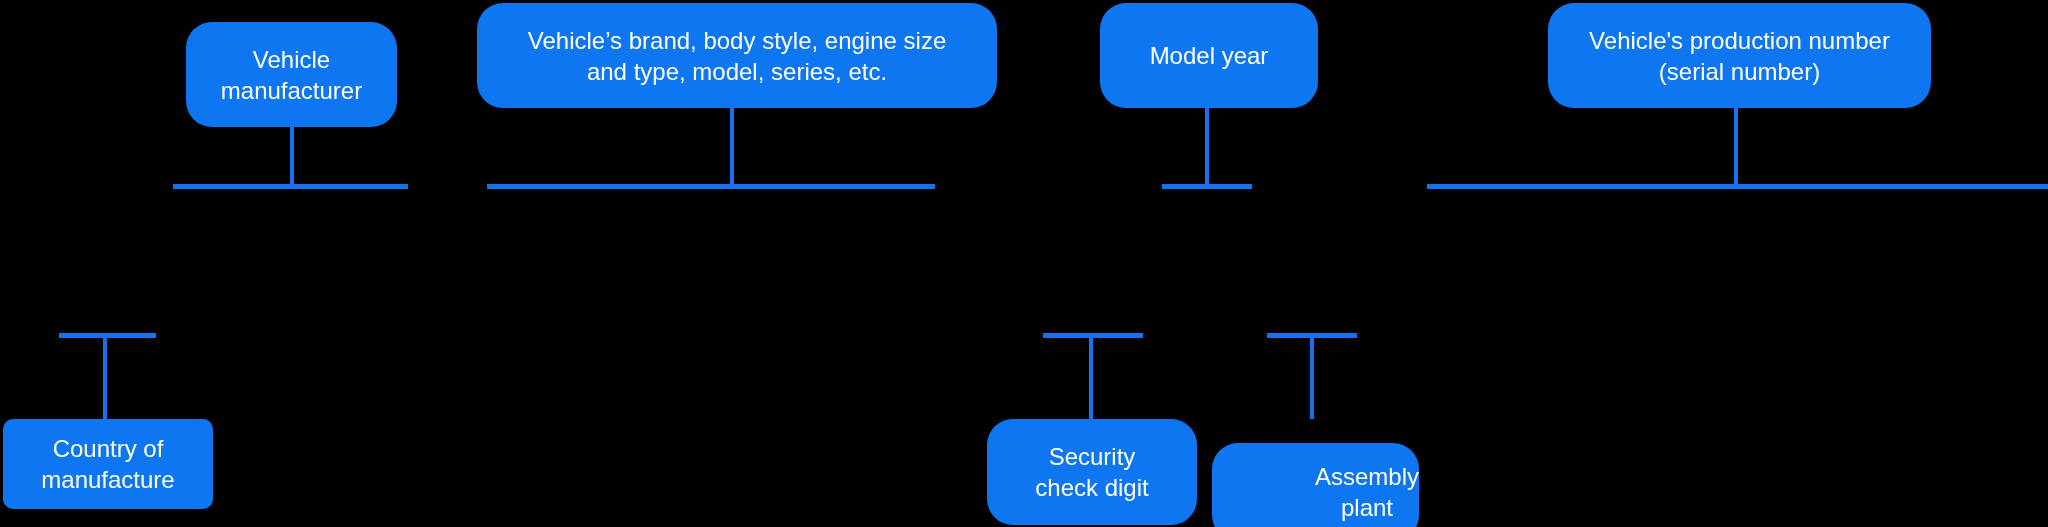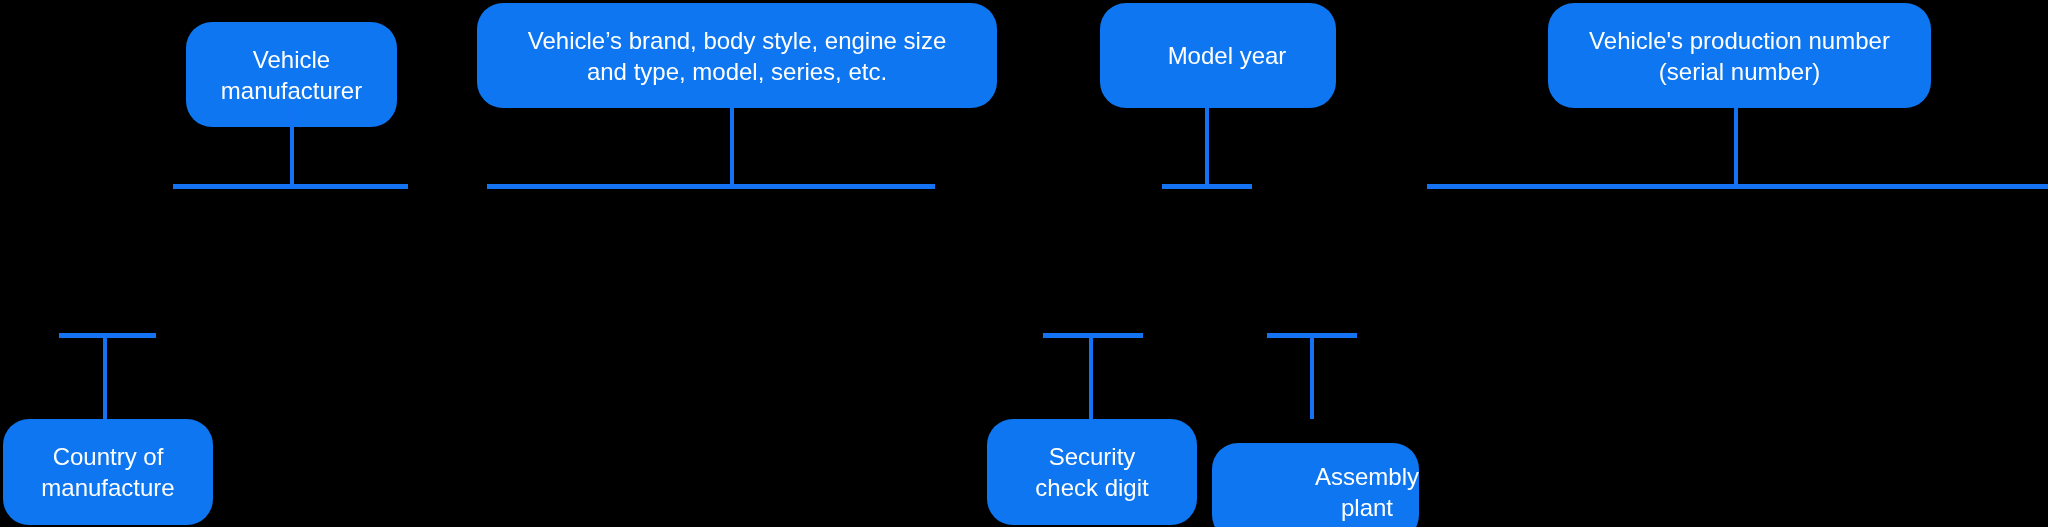--- a/index.html
+++ b/index.html
@@ -32,25 +32,25 @@
   .line {
     position: absolute;
     background: #1373F2;
   }
   .stem  { width: 4px; }
   .bar   { height: 5px; }
 
   
   .box-manufacturer { left: 186px;  top: 3px;   width: 211px; height: 105px; margin-top: 19px; }
   .box-attributes   { left: 477px;  top: 3px;   width: 520px; height: 105px; align-items: center; }
-  .box-model-year   { left: 1100px; top: 3px;   width: 218px; height: 105px; padding-left: 18px; }
+  .box-model-year   { left: 1100px; top: 3px;   width: 218px; height: 105px; }
   .box-production   { left: 1548px; top: 3px;   width: 383px; height: 105px; text-align: center; }
 
   
-  .box-country      { left: 3px;    top: 419px; width: 210px; height: 106px; }
+  .box-country      { left: 3px;    top: 419px; width: 210px; height: 90px; border-radius: 10px; }
   .box-check-digit  { left: 987px;  top: 419px; width: 210px; height: 106px; }
   .box-assembly     { left: 1212px; top: 443px; width: 207px; height: 98px; justify-content: flex-end; }
 
   
   .stem-manufacturer { left: 290px;  top: 106px; height: 83px; }
   .stem-attributes   { left: 730px;  top: 106px; height: 83px; }
   .stem-model-year   { left: 1205px; top: 106px; height: 83px; }
   .stem-production   { left: 1734px; top: 106px; height: 83px; }
 
   

